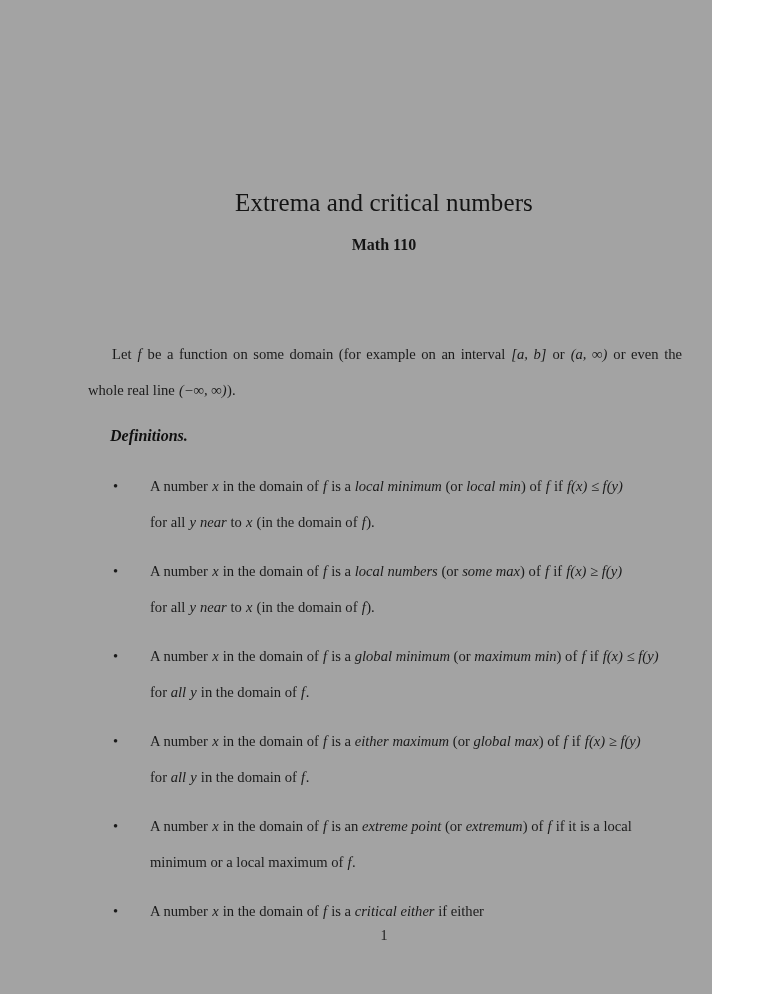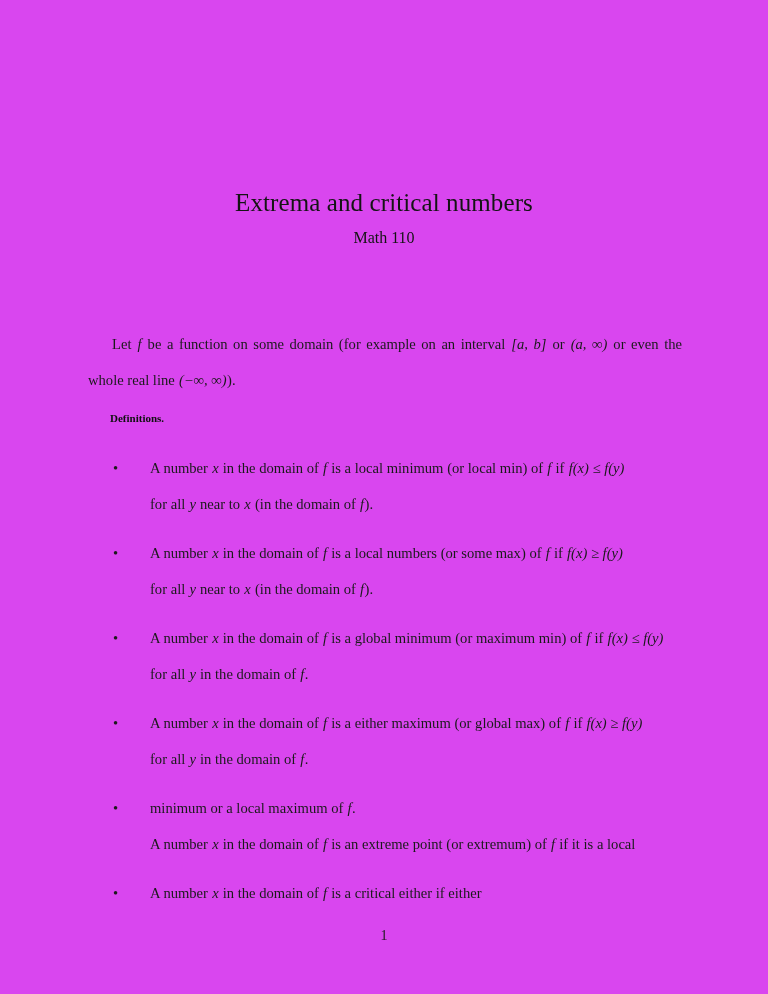--- a/index.html
+++ b/index.html
@@ -10,71 +10,72 @@
   body {
     width: 768px;
     height: 994px;
     position: relative;
     font-family: "Liberation Serif", "DejaVu Serif", serif;
     color: #1a1a1a;
     overflow: hidden;
   }
   .page {
     position: relative;
-    width: 768px;
+    width: 712px;
     height: 994px;
-    background: #d946ef;
+    background: #a3a3a3;
   }
 
   
   .doc-title {
     position: absolute;
     top: 172px;
     left: 0;
     width: 768px;
     text-align: center;
     font-size: 25px;
     font-weight: normal;
     letter-spacing: 0.1px;
     color: #141414;
   }
   .doc-subtitle {
     position: absolute;
-    top: 229px;
+    top: 236px;
     left: 0;
     width: 768px;
     text-align: center;
     font-size: 16px;
-    font-weight: normal;
+    font-weight: bold;
     color: #141414;
   }
 
   
   .body-block {
     position: absolute;
-    top: 326px;
+    top: 336px;
     left: 88px;
     width: 594px;
   }
   .para {
     font-size: 14.6px;
     line-height: 36px;
     text-align: justify;
     text-indent: 24px;
     color: #1a1a1a;
     margin: 0;
   }
 
   .defs-heading {
-    margin-top: 6px;
+    margin-top: 14px;
     margin-left: 22px;
-    font-size: 11px;
+    font-size: 16px;
     font-weight: bold;
     line-height: 28px;
     color: #101010;
+    font-style: italic;
   }
 
   .def-list {
     list-style: none;
     margin: 0;
     padding: 0;
     margin-top: 18px;
   }
   .def-item {
     position: relative;
@@ -99,20 +100,21 @@
     white-space: nowrap;
   }
 
   
   .mi {
     font-family: "Liberation Serif", "DejaVu Serif", serif;
     font-style: italic;
     padding: 0 0.5px;
   }
   .mtxt {
+    font-style: italic;
   }
 
   
   .page-number {
     position: absolute;
     top: 928px;
     left: 0;
     width: 768px;
     text-align: center;
     font-size: 14px;
@@ -154,22 +156,22 @@
       </li>
 
       <li class="def-item">
         <span class="bullet">•</span>
         <span class="def-line"><span>A number </span><span class="mi">x</span><span> in the domain of </span><span class="mi">f</span><span> is a </span><span class="mtxt">either maximum</span><span> (or </span><span class="mtxt">global max</span><span>) of </span><span class="mi">f</span><span> if </span><span class="mi">f(x) ≥ f(y)</span></span>
         <span class="def-line"><span>for </span><span class="mtxt">all</span><span> </span><span class="mi">y</span><span> in the domain of </span><span class="mi">f</span><span>.</span></span>
       </li>
 
       <li class="def-item">
         <span class="bullet">•</span>
+        <span class="def-line"><span>A number </span><span class="mi">x</span><span> in the domain of </span><span class="mi">f</span><span> is an </span><span class="mtxt">extreme point</span><span> (or </span><span class="mtxt">extremum</span><span>) of </span><span class="mi">f</span><span> if it is a local</span></span>
         <span class="def-line"><span>minimum or a local maximum of </span><span class="mi">f</span><span>.</span></span>
-        <span class="def-line"><span>A number </span><span class="mi">x</span><span> in the domain of </span><span class="mi">f</span><span> is an </span><span class="mtxt">extreme point</span><span> (or </span><span class="mtxt">extremum</span><span>) of </span><span class="mi">f</span><span> if it is a local</span></span>
       </li>
 
       <li class="def-item">
         <span class="bullet">•</span>
         <span class="def-line"><span>A number </span><span class="mi">x</span><span> in the domain of </span><span class="mi">f</span><span> is a </span><span class="mtxt">critical either</span><span> if either</span></span>
       </li>
 
     </ul>
   </div>
 

